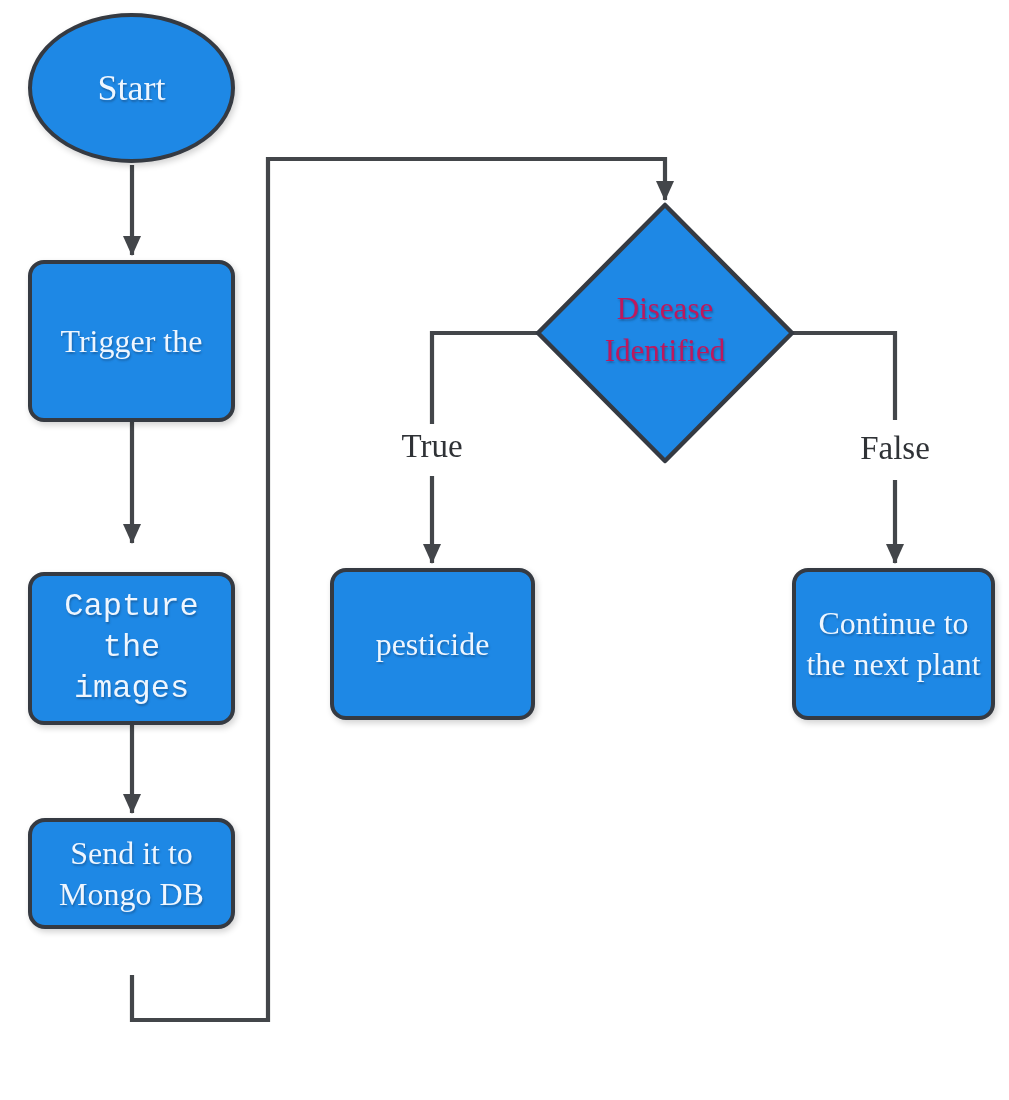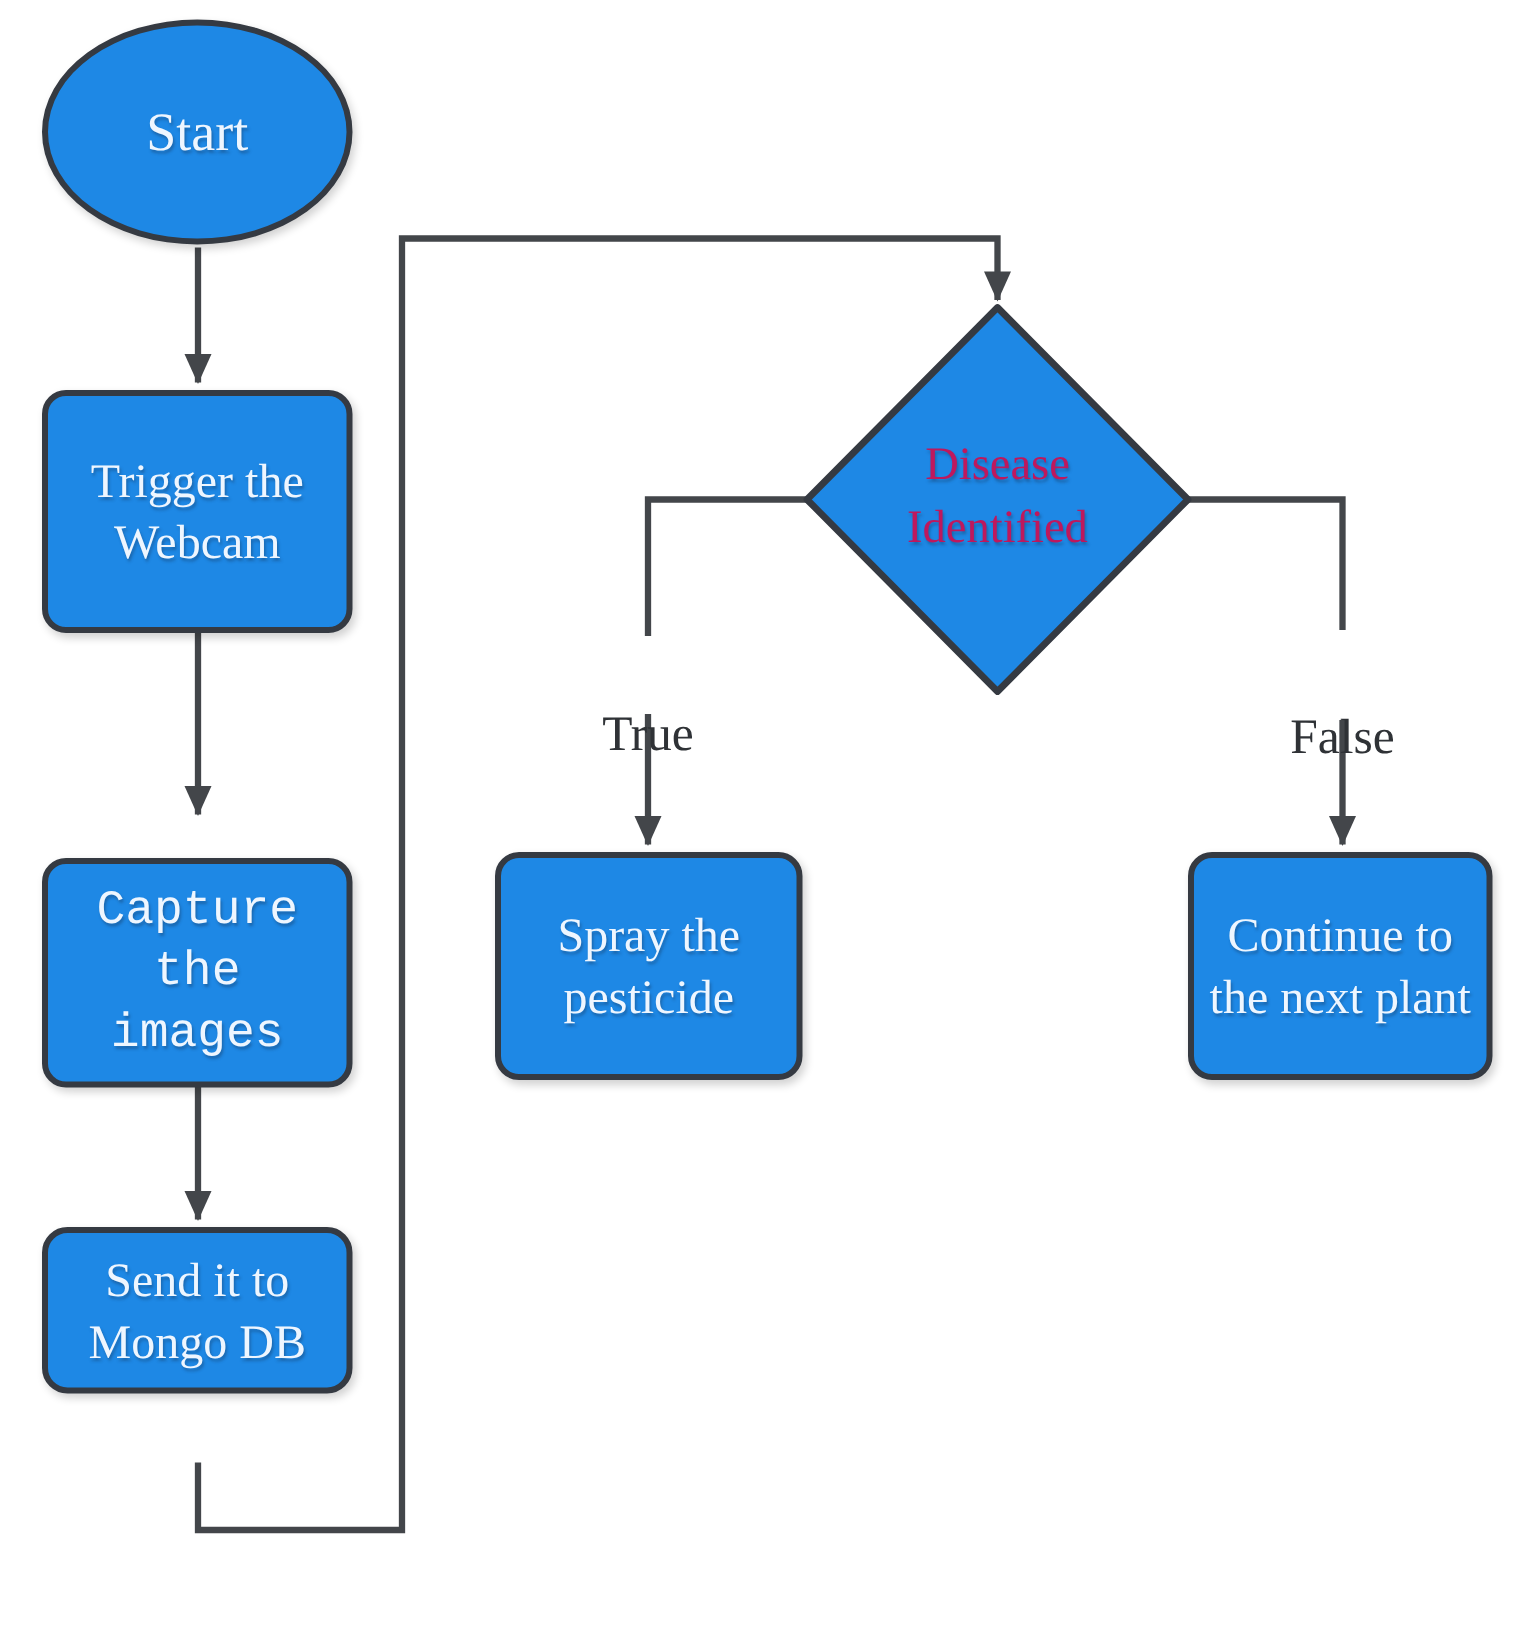--- a/index.html
+++ b/index.html
@@ -61,21 +61,20 @@
     line-height: 1.35;
     text-shadow: 1px 2px 2px rgba(20,40,70,0.35);
     pointer-events: none;
   }
   .edge-label {
     position: absolute;
     text-align: center;
     color: #2f3236;
     font-size: 33px;
     line-height: 1;
-    margin-top: 44px;
   }
   .edge-label.true  { left: 390px; top: 430px; width: 84px; }
   .edge-label.false { left: 843px; top: 432px; width: 104px; }
   .line { display: block; }
 </style>
 </head>
 <body>
 
 <div class="canvas">
 
@@ -97,21 +96,20 @@
 
     <polygon points="665,205 792,333 665,461 538,333" fill="#1e88e5" stroke="#353a42" stroke-width="4.5" stroke-linejoin="round"></polygon>
   </svg>
 
   <div class="node ellipse" style="left:28px; top:13px; width:207px; height:150px;">
     <span class="line">Start</span>
   </div>
 
   <div class="node rect" style="left:28px; top:260px; width:207px; height:162px;">
     <span class="line">Trigger the</span>
-    <span class="line">Webcam</span>
   </div>
 
   <div class="node rect" style="left:28px; top:572px; width:207px; height:153px;font-family:Liberation Mono, monospace;">
     <span class="line">Capture the</span>
     <span class="line">images</span>
   </div>
 
   <div class="node rect" style="left:28px; top:818px; width:207px; height:111px;border-radius:17px;">
     <span class="line">Send it to</span>
     <span class="line">Mongo DB</span>
@@ -120,21 +118,20 @@
   <div class="diamond-label">
     <span class="line">Disease</span>
     <span class="line">Identified</span>
   </div>
 
   <div class="edge-label true">True</div>
 
   <div class="edge-label false">False</div>
 
   <div class="node rect" style="left:330px; top:568px; width:205px; height:152px;">
-    <span class="line">Spray the</span>
     <span class="line">pesticide</span>
   </div>
 
   <div class="node rect" style="left:792px; top:568px; width:203px; height:152px;">
     <span class="line">Continue to</span>
     <span class="line">the next plant</span>
   </div>
 
 </div>
 

